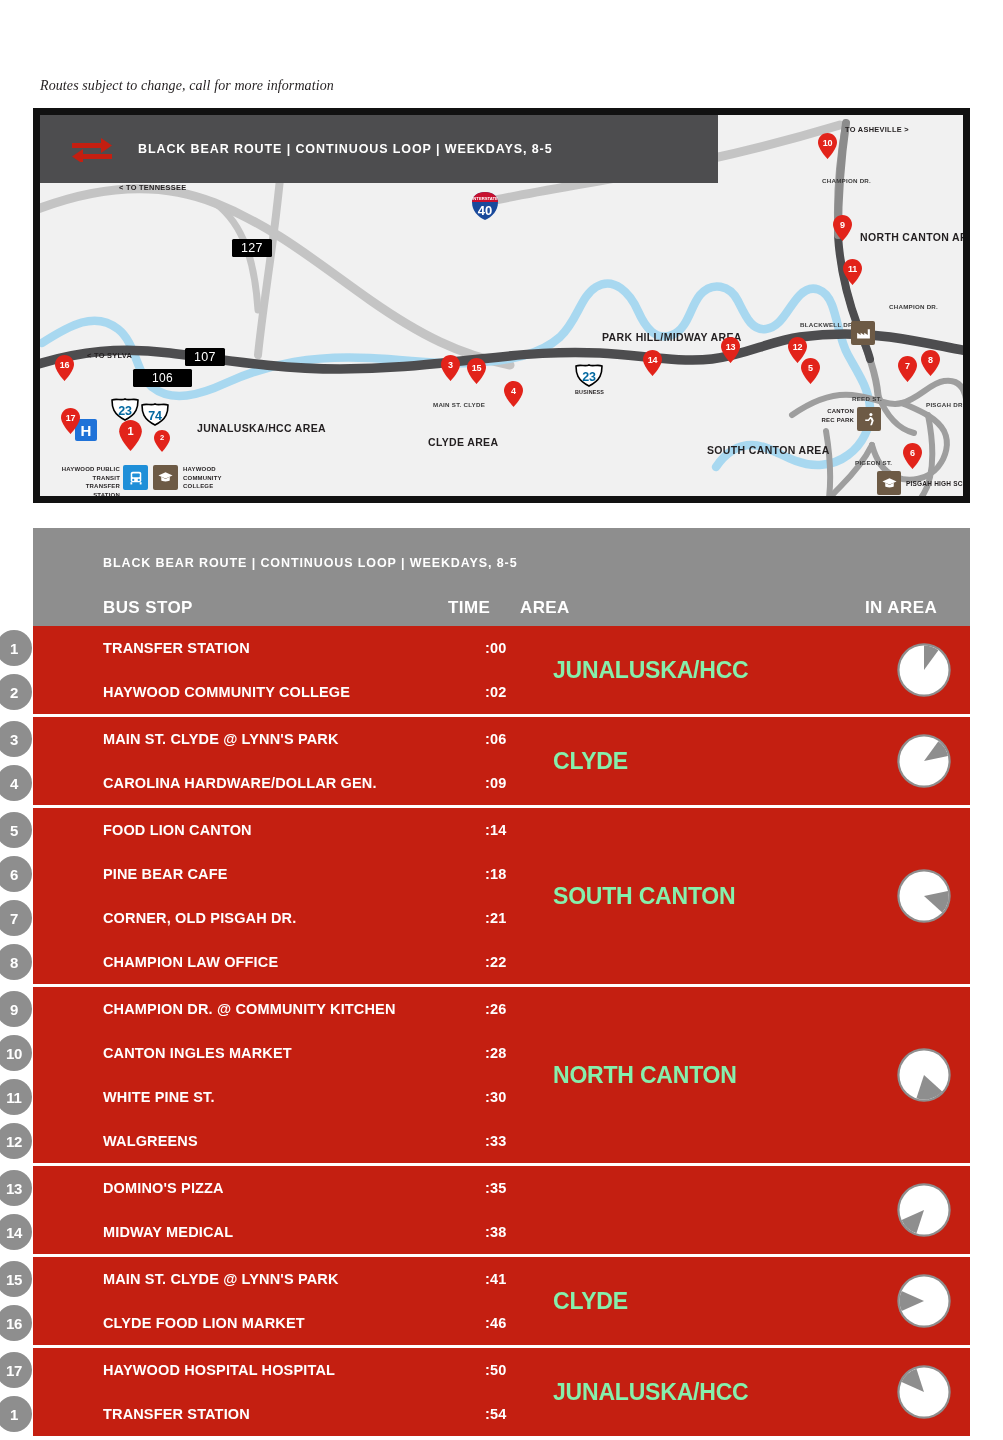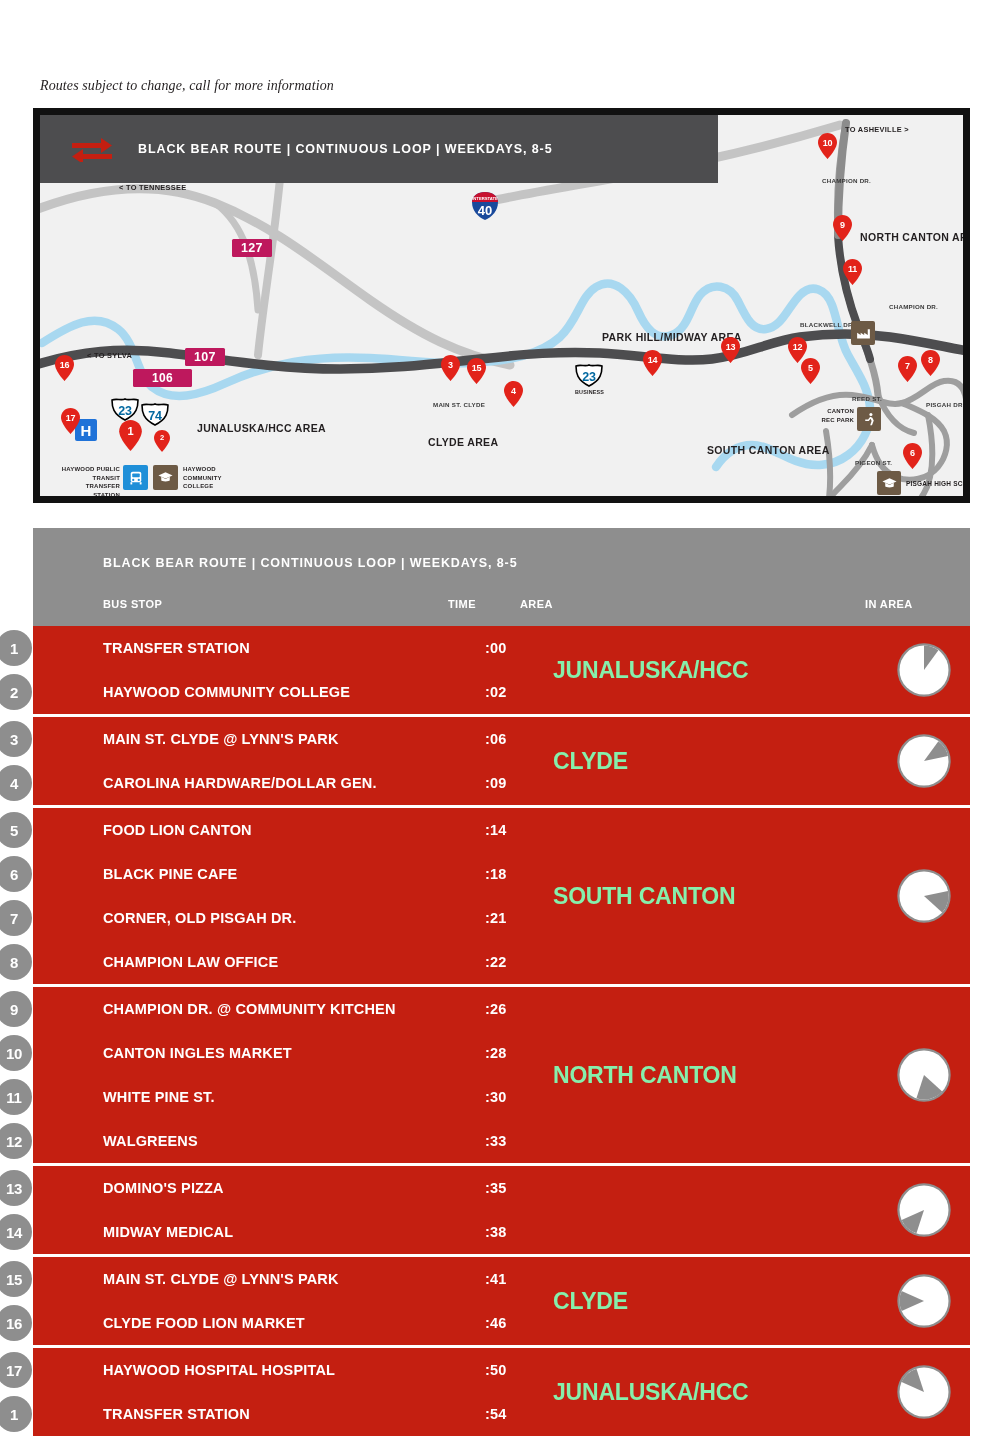--- a/index.html
+++ b/index.html
@@ -53,21 +53,21 @@
     line-height:14px;letter-spacing:-.2px;
   }
   .pin.sm{width:16px;height:22px;}
   .pin.sm span{font-size:7.6px;line-height:12px;top:2px;}
   .pin.lg{width:23px;height:31px;}
   .pin.lg span{font-size:11px;line-height:17px;top:3px;}
 
   
   .shield{position:absolute;z-index:6;}
   .shield.green{
-    background:#be185d;color:#fff;font-size:12.5px;font-weight:bold;
+    background:#000000;color:#fff;font-size:12.5px;font-weight:normal;
     padding:2px 9px;border-radius:1.5px;letter-spacing:.3px;
   }
   .shield.green.sm{font-size:12px;padding:2px 19px;}
   .us-shield{position:absolute;z-index:6;width:30px;height:25px;}
   .us-shield .num{
     position:absolute;left:0;top:0;width:100%;height:100%;
     display:flex;align-items:center;justify-content:center;
     font-size:12.5px;font-weight:bold;color:#0369a1;letter-spacing:-.3px;
     padding-top:2px;box-sizing:border-box;
   }
@@ -89,21 +89,21 @@
   .sched-inner{position:absolute;left:0;top:0;width:100%;height:100%;}
 
   .sched-head{
     position:absolute;left:0;top:0;width:100%;height:98px;
     background:#8e8e8e;
   }
   .sched-title{
     position:absolute;left:70px;top:28px;color:#fff;font-size:12.5px;
     font-weight:bold;letter-spacing:.9px;white-space:nowrap;
   }
-  .col-h{position:absolute;top:70px;color:#fff;font-size:11px;
+  .col-h{position:absolute;top:70px;color:#fff;font-size:17px;
          font-weight:bold;letter-spacing:.4px;}
   .col-h.stop{left:70px;}
   .col-h.time{left:415px;}
   .col-h.area{left:487px;}
   .col-h.inarea{left:832px;}
 
   .groups{position:absolute;left:0;top:98px;width:100%;}
   .group{position:relative;background:#c41f11;border-bottom:3px solid #fff;}
   .group:last-child{border-bottom:0;}
   .group-rows{position:relative;}
@@ -453,21 +453,21 @@
         </div>
         <div class="group">
           <div class="group-rows">
             <div class="row">
               <div class="badge">5</div>
               <div class="stopname">FOOD LION CANTON</div>
               <div class="stoptime">:14</div>
             </div>
             <div class="row">
               <div class="badge">6</div>
-              <div class="stopname">BLACK PINE CAFE</div>
+              <div class="stopname">PINE BEAR CAFE</div>
               <div class="stoptime">:18</div>
             </div>
             <div class="row">
               <div class="badge">7</div>
               <div class="stopname">CORNER, OLD PISGAH DR.</div>
               <div class="stoptime">:21</div>
             </div>
             <div class="row">
               <div class="badge">8</div>
               <div class="stopname">CHAMPION LAW OFFICE</div>

